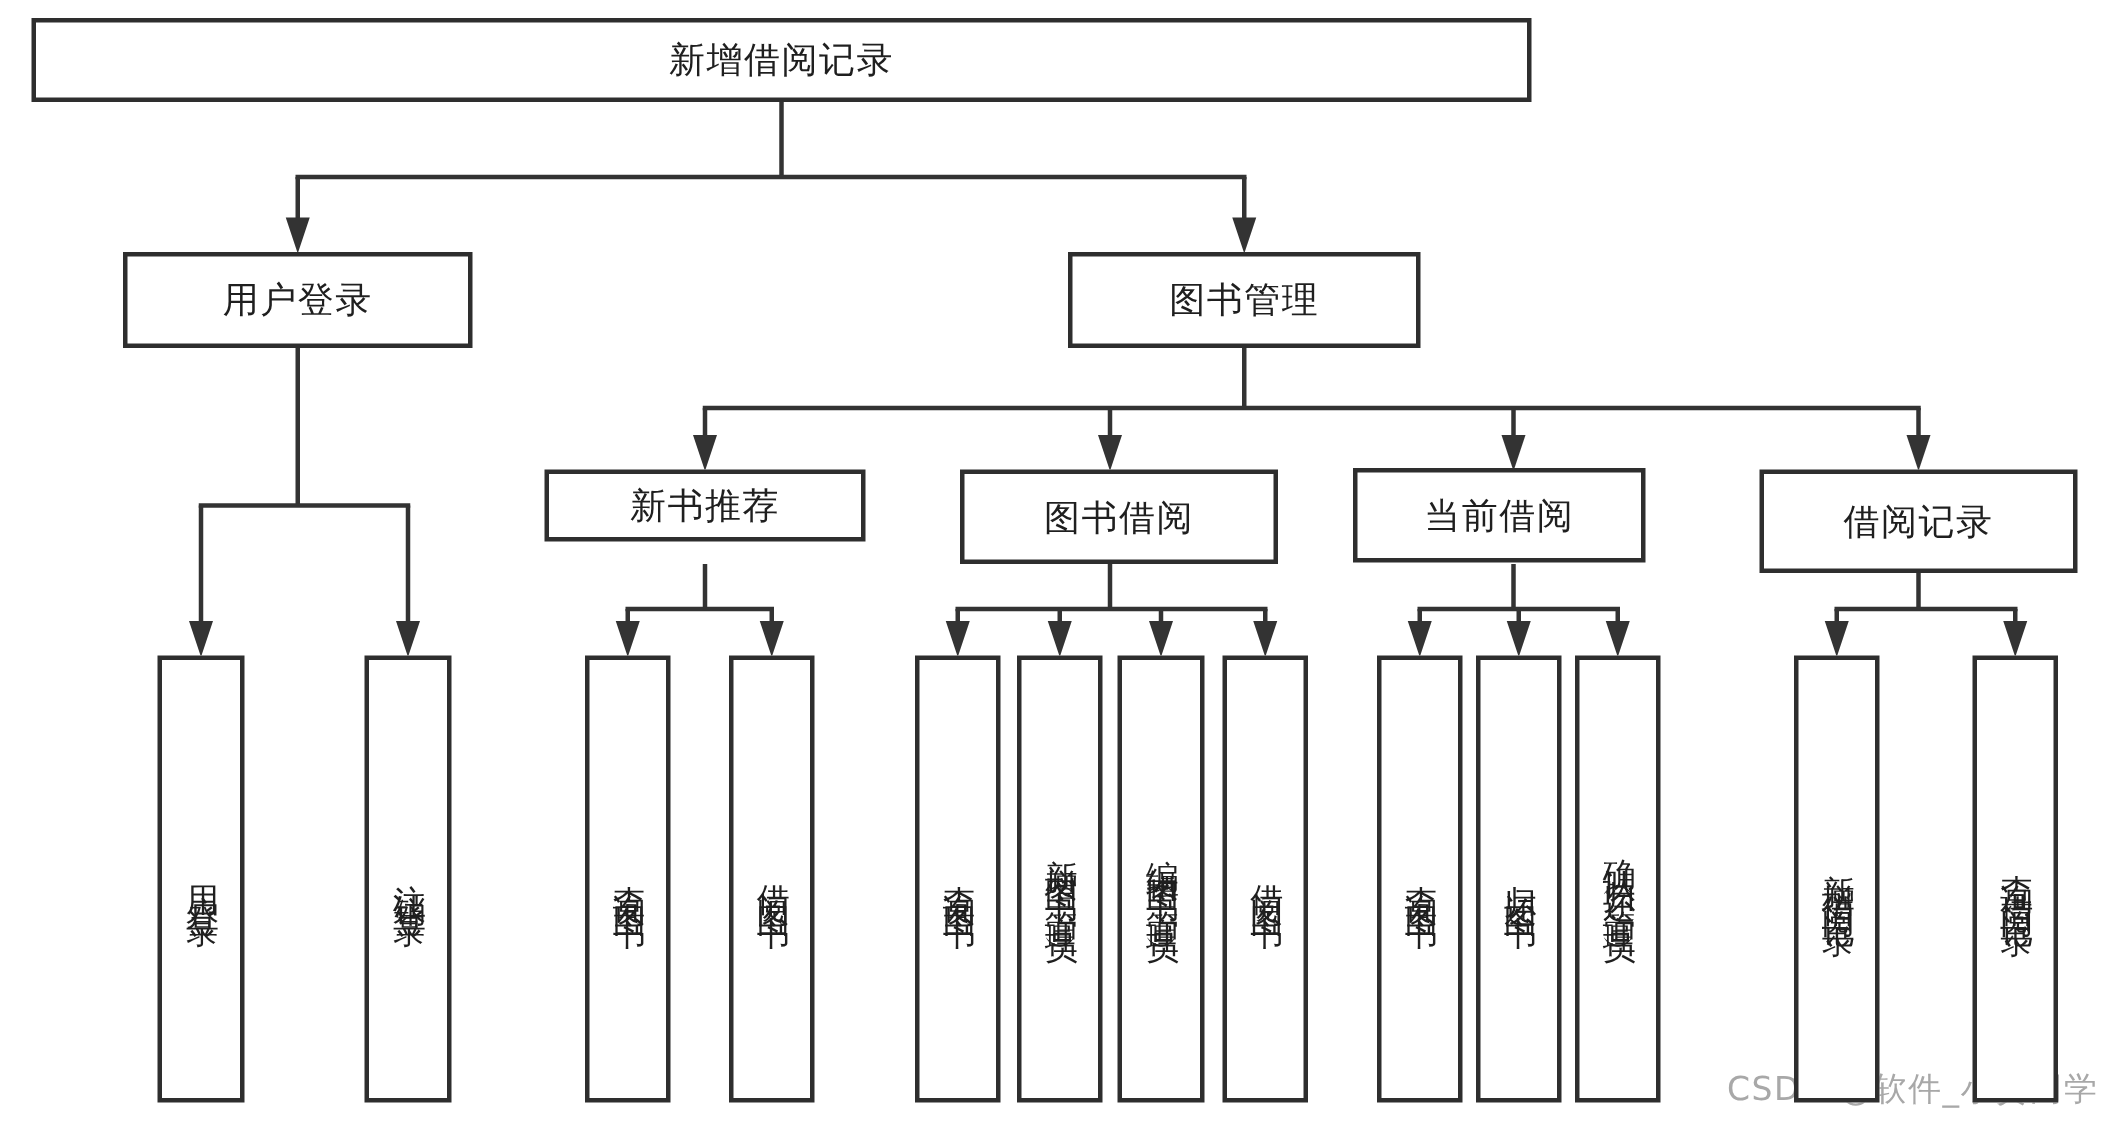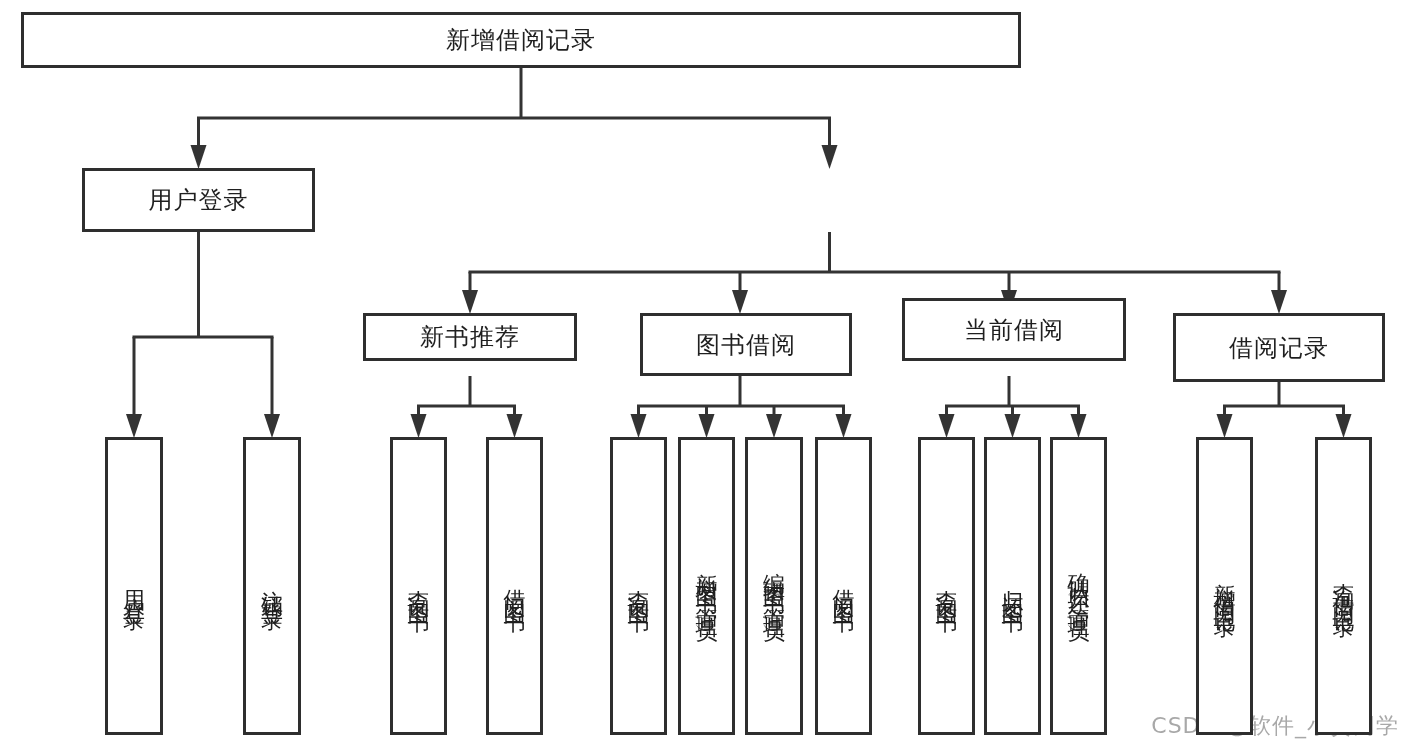--- a/index.html
+++ b/index.html
@@ -119,27 +119,30 @@
       <polygon points="1335.5,414 1351.5,414 1343.5,438" fill="#333333"></polygon>
     </svg>
 
   <div class="watermark" style="color: rgb(159, 159, 159);">CSDN @软件_小贺同学</div>
 <div class="box h" style="left: 21px; top: 12px; width: 1000px; height: 56px; border-color: rgb(46, 46, 46);">
       <span class="lbl">新增借阅记录</span>
     </div>
     <div class="box h" style="left: 82px; top: 168px; width: 233px; height: 64px; border-color: rgb(46, 46, 46);">
       <span class="lbl">用户登录</span>
     </div>
+    <div class="box h" style="left: 712px; top: 168px; width: 235px; height: 64px; border-color: rgb(46, 46, 46);">
+      <span class="lbl">图书管理</span>
+    </div>
     <div class="box h" style="left: 363px; top: 313px; width: 214px; height: 48px; border-color: rgb(46, 46, 46);">
       <span class="lbl">新书推荐</span>
     </div>
     <div class="box h" style="left: 600px; top: 313px; width: 212px; height: 63px; border-color: rgb(46, 46, 46); margin-left: 40px;">
       <span class="lbl">图书借阅</span>
     </div>
-    <div class="box h" style="left: 902px; top: 298px; width: 224px; height: 63px; border-color: rgb(46, 46, 46); justify-content: center;">
+    <div class="box h" style="left: 902px; top: 312px; width: 195px; height: 63px; border-color: rgb(46, 46, 46); justify-content: center;">
       <span class="lbl">当前借阅</span>
     </div>
     <div class="box h" style="left: 1173px; top: 313px; width: 212px; height: 69px; border-color: rgb(46, 46, 46);">
       <span class="lbl">借阅记录</span>
     </div>
     <div class="box v" style="left: 105px; top: 437px; width: 58px; height: 298px; border-color: rgb(46, 46, 46);">
       <span class="lbl">用户登录</span>
     </div>
     <div class="box v" style="left: 243px; top: 437px; width: 58px; height: 298px; border-color: rgb(46, 46, 46);">
       <span class="lbl">注销登录</span>

